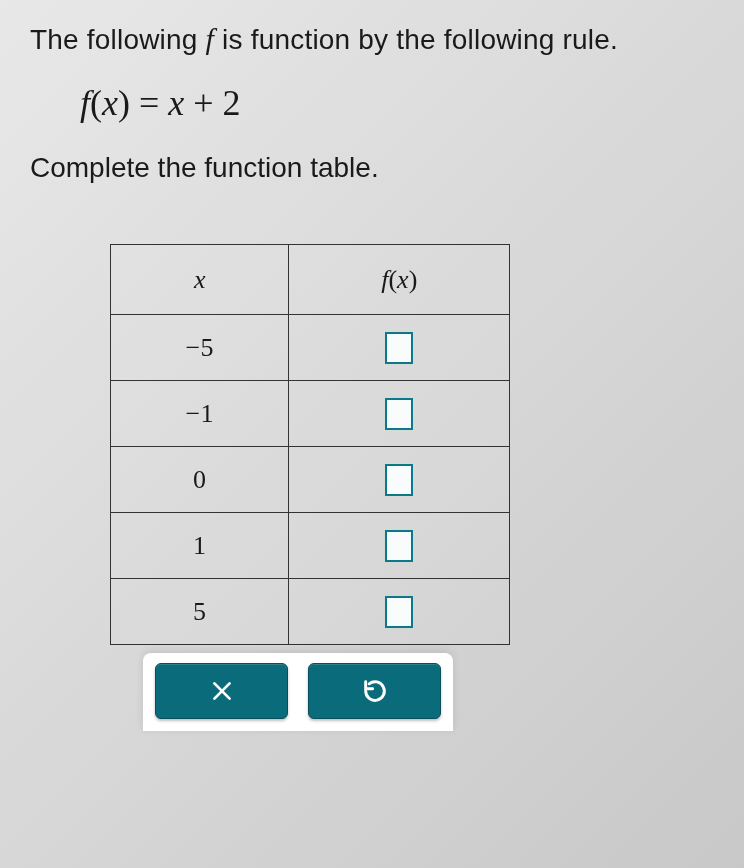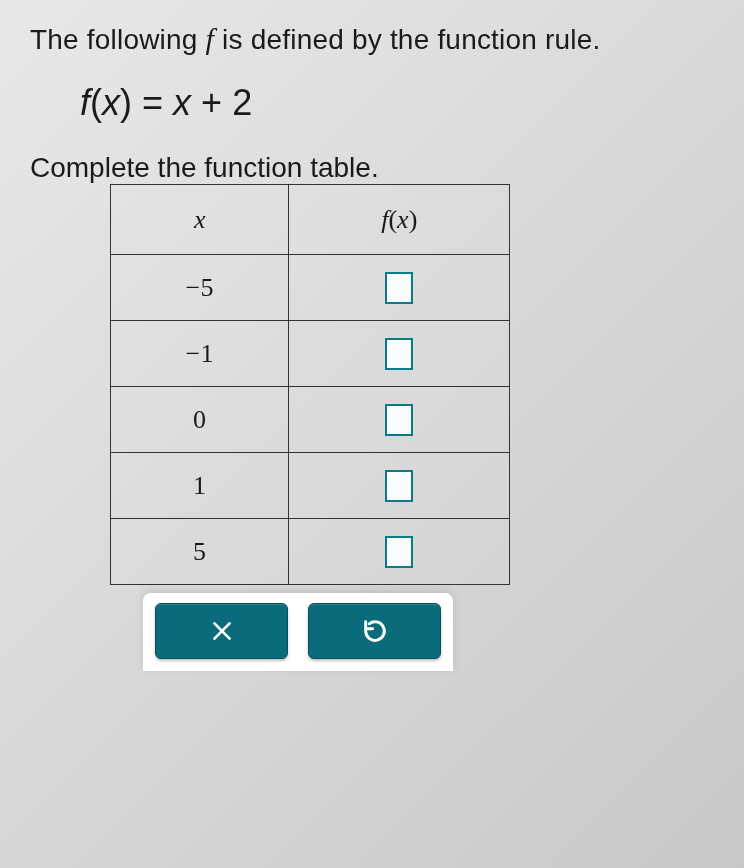--- a/index.html
+++ b/index.html
@@ -18,28 +18,29 @@
     padding: 18px 30px 0 30px;
   }
   .intro {
     font-size: 28px;
     line-height: 1.4;
     margin-bottom: 22px;
     letter-spacing: 0.2px;
   }
   .intro .fvar { font-style: italic; font-family: "Times New Roman", serif; font-size: 30px; }
   .formula {
-    font-family: Liberation Sans, sans-serif;
+    font-family: Liberation Serif, serif;
     font-style: italic;
     font-size: 36px;
     margin: 12px 0 28px 50px;
   }
   .formula .up { font-style: normal; }
   .instruction {
     font-size: 28px;
+    margin-bottom: 60px;
   }
   .table-wrap {
     margin-left: 80px;
     width: 400px;
   }
   table {
     border-collapse: collapse;
     width: 100%;
     background: rgba(255,255,255,0.05);
   }
@@ -92,21 +93,21 @@
     cursor: pointer;
   }
   .btn svg { stroke: #fff; }
 </style>
 </head>
 <body>
 
 <div class="page">
 
   <div class="intro">
-    <span>The following </span><span class="fvar">f</span><span> is defined by the function rule.</span>
+    <span>The following </span><span class="fvar">f</span><span> is function by the following rule.</span>
   </div>
 
   <div class="formula">
     <span>f</span><span class="up">(</span><span>x</span><span class="up">)</span>
     <span class="up">=</span>
     <span>x</span>
     <span class="up">+</span>
     <span class="up">2</span>
   </div>
 

